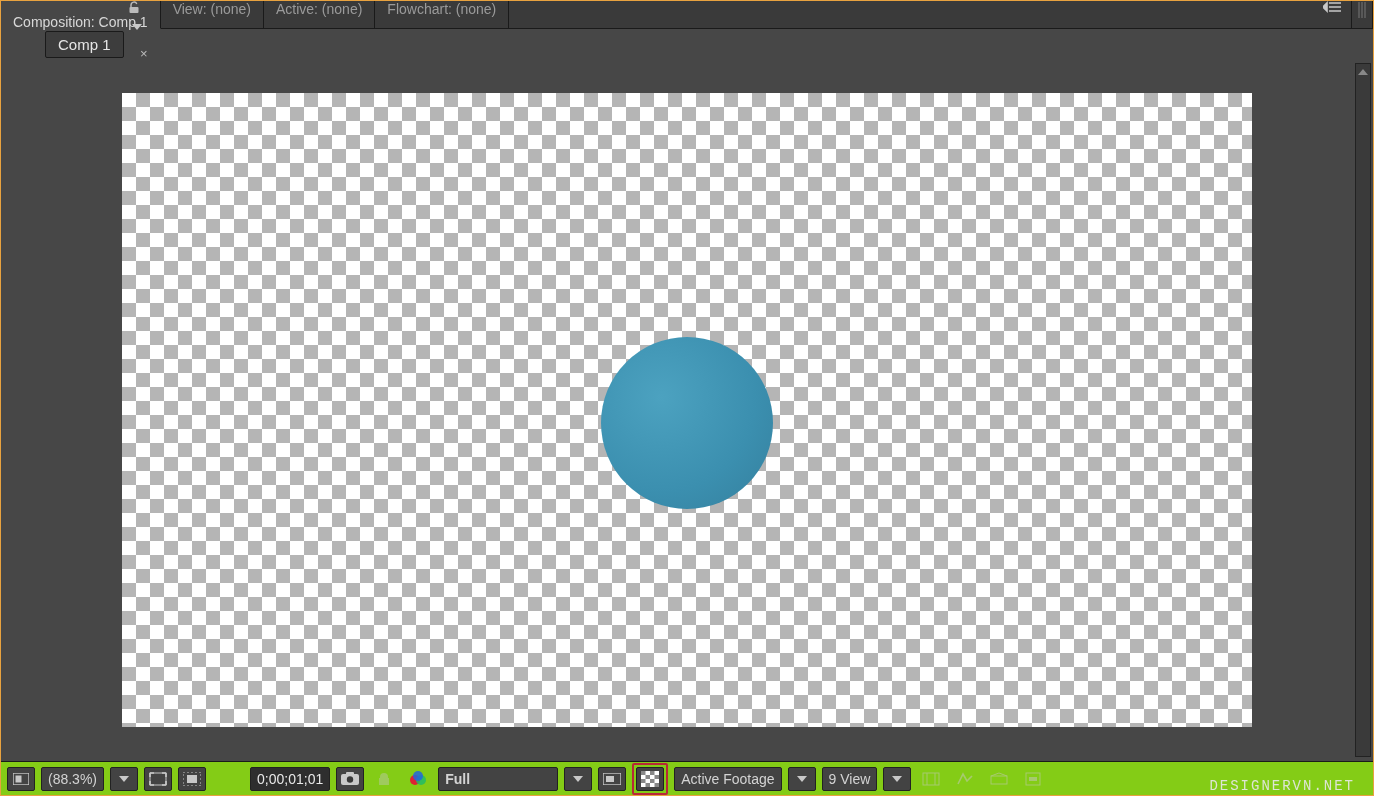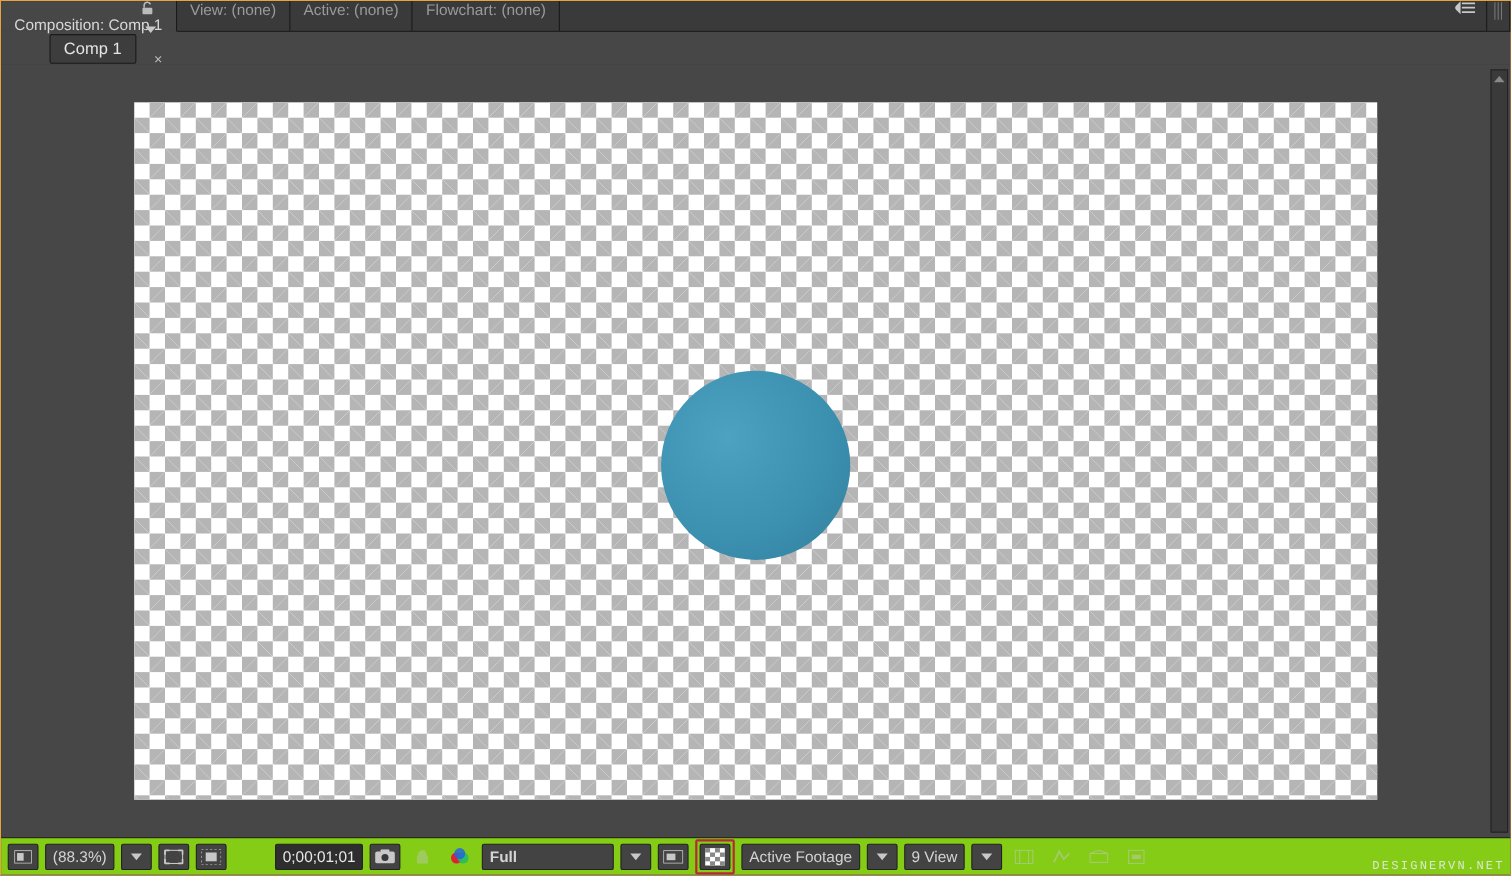--- a/index.html
+++ b/index.html
@@ -38,21 +38,21 @@
 .circle { position: absolute; left: 50%; top: 52%; transform: translate(-50%,-50%); width: 172px; height: 172px; border-radius: 50%; background: radial-gradient(circle at 35% 35%, #4ca2c0 0%, #3b8faf 60%, #347f9d 100%); }
 
 
 .bottom-bar { height: 34px; background: #84cc16; display: flex; align-items: center; gap: 6px; padding: 0 6px; border-top: 1px solid #1a1a1a; color: #d3d3d3; font-size: 14px; }
 .btn { height: 24px; display: flex; align-items: center; justify-content: center; background: #434343; border: 1px solid #222; border-radius: 2px; padding: 0 6px; gap: 4px; }
 .btn.icon-only { width: 28px; padding: 0; }
 .btn.nobg { background: transparent; border: none; }
 .dropdown-caret { width: 0; height: 0; border-left: 5px solid transparent; border-right: 5px solid transparent; border-top: 6px solid #c8c8c8; }
 .highlight-box { border: 2px solid #b82838; padding: 2px; border-radius: 2px; }
 
-.watermark { position: fixed; right: 6px; bottom: 2px; color: #e8e8e8; font-size: 11px; letter-spacing: 2px; font-family: "Courier New", monospace; opacity: .9; }
+.watermark { position: fixed; right: 19px; bottom: 2px; color: #e8e8e8; font-size: 14px; letter-spacing: 2px; font-family: "Courier New", monospace; opacity: .9; }
 
 svg { display: block; }
 </style>
 </head>
 <body>
 
 <div class="panel">
 
   <div class="tab-bar">
     <div class="tab active">

